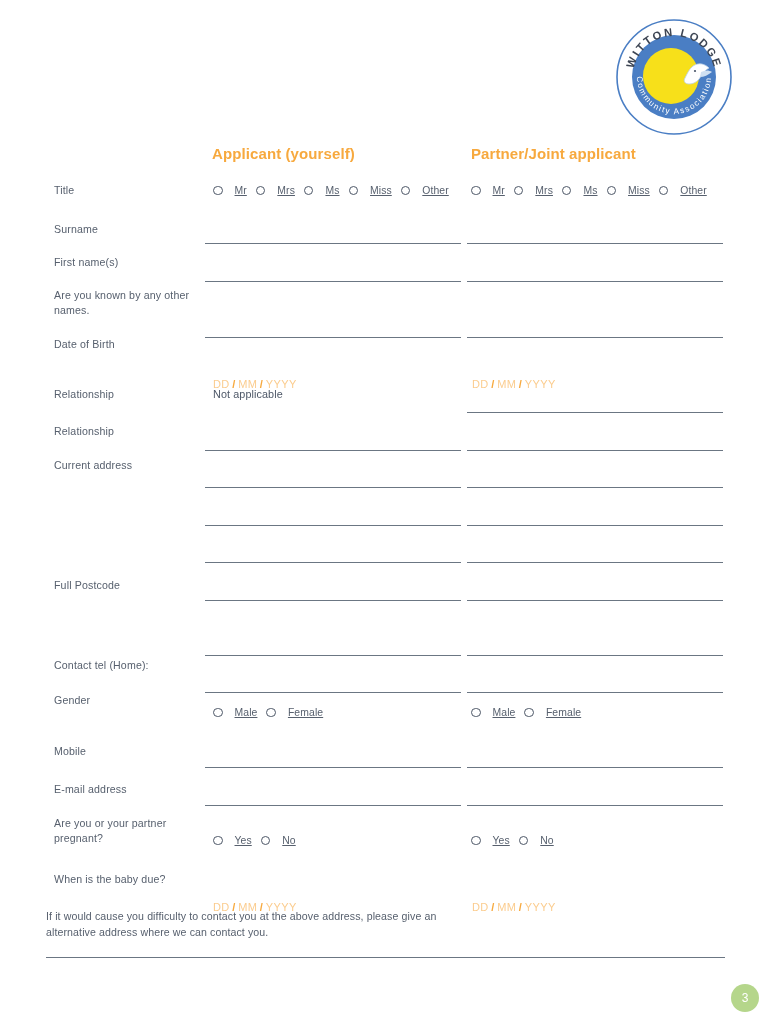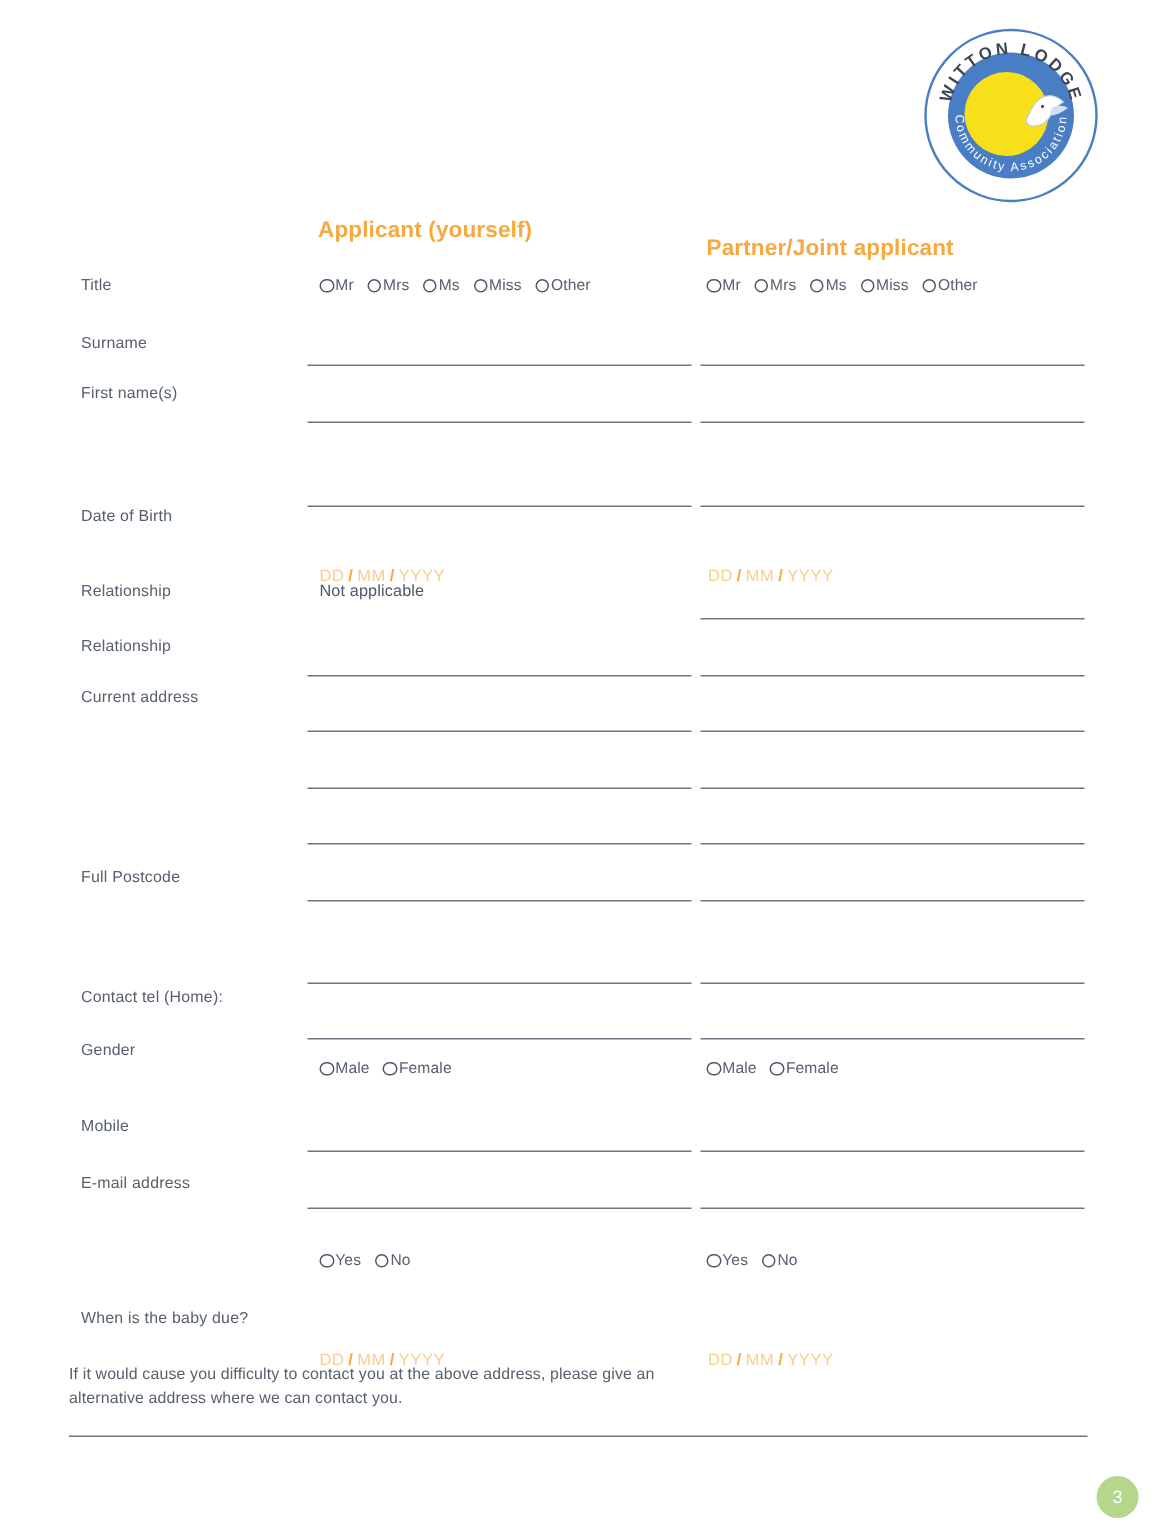--- a/index.html
+++ b/index.html
@@ -32,21 +32,21 @@
   
   .col-head {
     position: absolute;
     font-size: 15px;
     font-weight: bold;
     color: #F7A93E;
     letter-spacing: 0.1px;
     white-space: nowrap;
   }
   .col-head.applicant { left: 212px; top: 145px; }
-  .col-head.partner   { left: 471px; top: 145px; margin-top: 12px; }
+  .col-head.partner   { left: 471px; top: 145px; }
 
   
   .lbl {
     position: absolute;
     left: 54px;
     width: 150px;
     font-size: 10.6px;
     line-height: 14.6px;
     color: #57606e;
     letter-spacing: 0.15px;
@@ -78,22 +78,23 @@
     width: 9.5px;
     height: 9.5px;
     border: 1.7px solid #4d5767;
     border-radius: 50%;
     background: #ffffff;
     flex: none;
   }
   .radio-lbl {
     font-size: 10.4px;
     color: #57606e;
-    margin-left: 1px;
+    margin-left: 12px;
     letter-spacing: 0.1px;
+    text-decoration: underline;
   }
 
   
   .date-ph {
     position: absolute;
     font-size: 11px;
     color: #FBCC8E;
     letter-spacing: 0.4px;
     white-space: nowrap;
     margin-top: 28px;
@@ -179,29 +180,31 @@
       </text>
     </svg>
   </div>
 
   <div class="col-head applicant">Applicant (yourself)</div>
   <div class="col-head partner">Partner/Joint applicant</div>
 
   <div class="lbl" style="top:183px">Title</div>
   <div class="lbl" style="top:222px">Surname</div>
   <div class="lbl" style="top:255px">First name(s)</div>
+  <div class="lbl" style="top:288px">Are you known by any other names.</div>
   <div class="lbl" style="top:337px">Date of Birth</div>
   <div class="lbl" style="top:387px">Relationship</div>
   <div class="lbl" style="top:424px">Relationship</div>
   <div class="lbl" style="top:458px">Current address</div>
   <div class="lbl" style="top:578px">Full Postcode</div>
   <div class="lbl" style="top:658px">Contact tel (Home):</div>
   <div class="lbl" style="top:693px">Gender</div>
   <div class="lbl" style="top:744px">Mobile</div>
   <div class="lbl" style="top:782px">E-mail address</div>
+  <div class="lbl" style="top:816px">Are you or your partner pregnant?</div>
   <div class="lbl" style="top:872px">When is the baby due?</div>
 
   <div class="radio-row" style="left:213px; top:185px">
     <span class="radio-item">
         <span class="radio-dot"></span>
         <span class="radio-lbl">Mr</span>
       </span>
     <span class="radio-item">
         <span class="radio-dot"></span>
         <span class="radio-lbl">Mrs</span>

